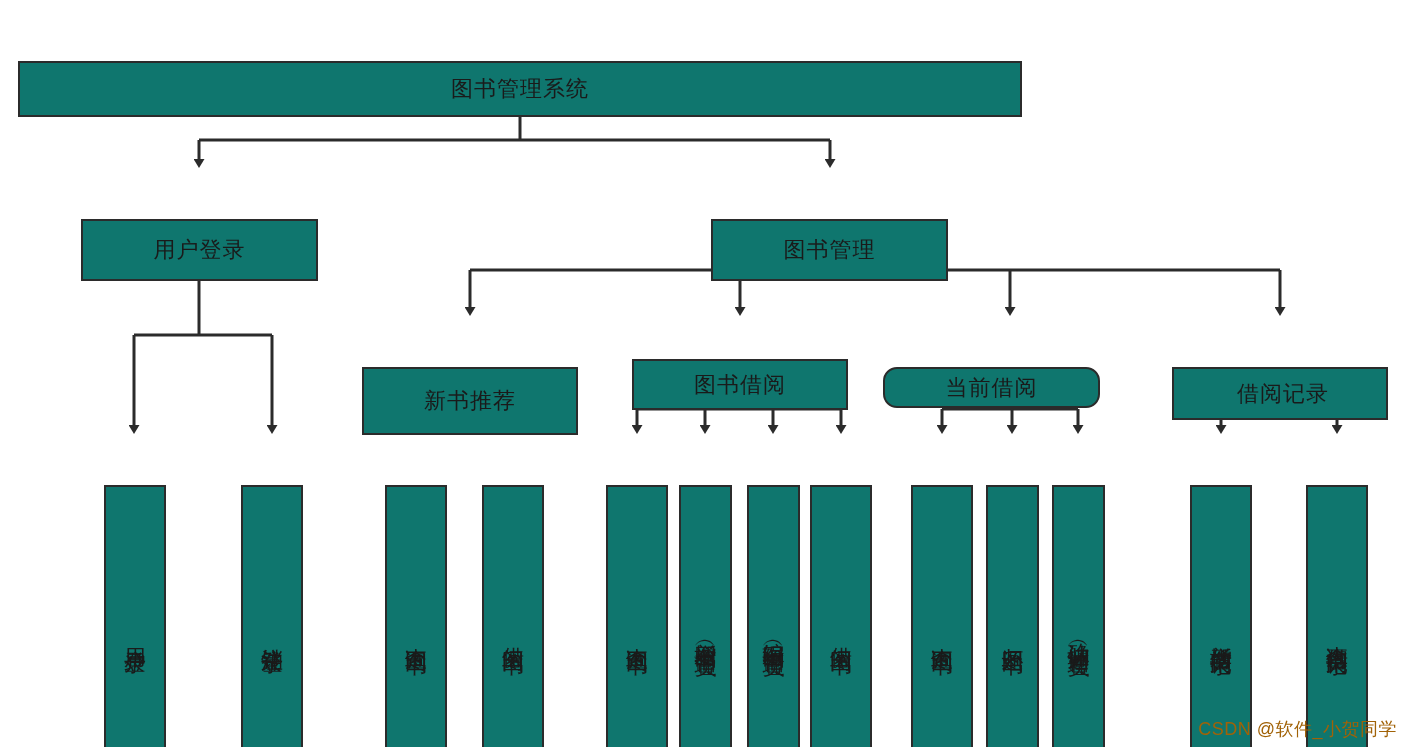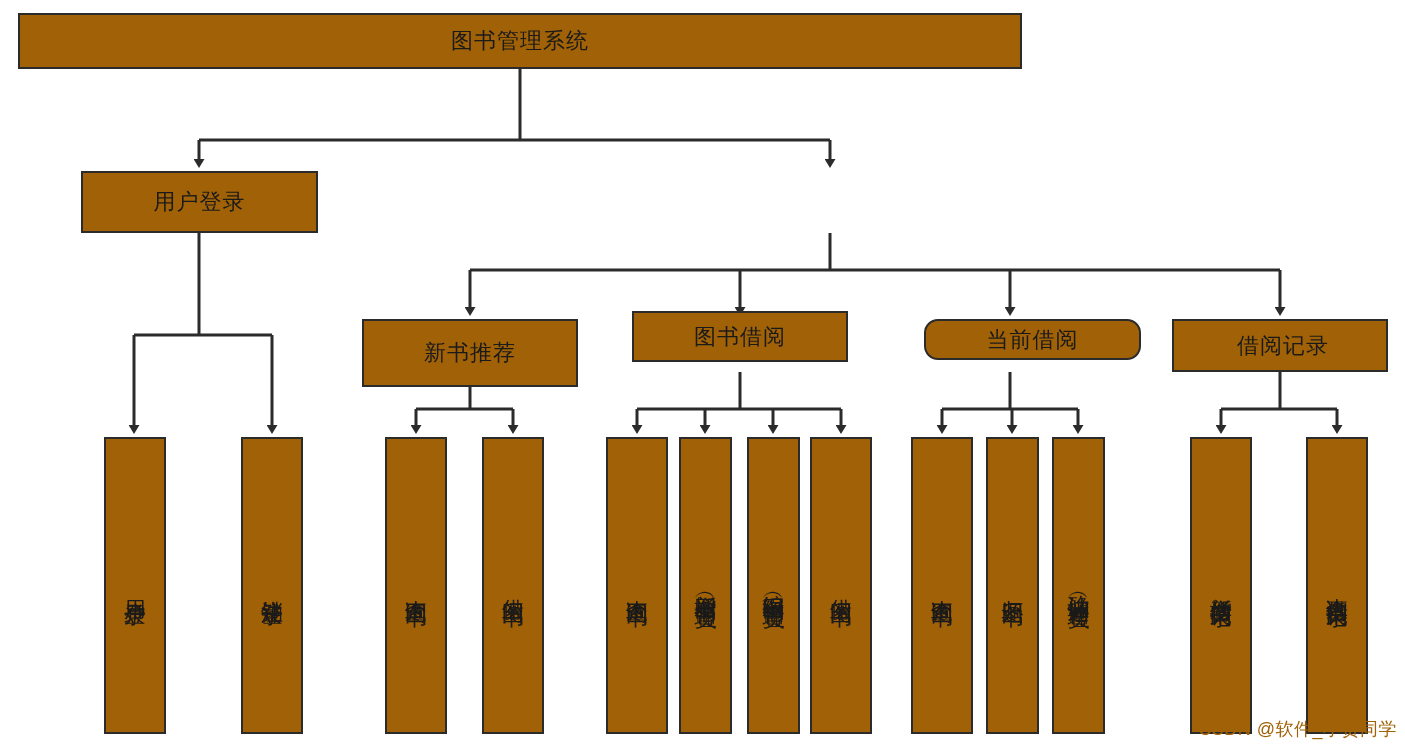--- a/index.html
+++ b/index.html
@@ -21,26 +21,27 @@
     position: absolute;
     left: 0;
     top: 0;
     width: 1405px;
     height: 747px;
     pointer-events: none;
   }
   .node {
     position: absolute;
     box-sizing: border-box;
-    background: #a16207;
+    background: #0f766e;
     border: 2px solid #2b2b2b;
     display: flex;
     align-items: center;
     justify-content: center;
     color: #1a1a1a;
+    margin-top: 48px;
   }
   .node.h {
     font-size: 22px;
     letter-spacing: 1px;
   }
   .node.v {
     writing-mode: vertical-rl;
     text-orientation: upright;
     font-size: 22px;
     letter-spacing: 2px;
@@ -118,30 +119,33 @@
   </svg>
 
   <div class="node h" style="left:18px; top:13px; width:1004px; height:56px;">
     <span>图书管理系统</span>
   </div>
 
   <div class="node h" style="left:81px; top:171px; width:237px; height:62px;">
     <span>用户登录</span>
   </div>
 
+  <div class="node h" style="left:711px; top:171px; width:237px; height:62px;">
+    <span>图书管理</span>
+  </div>
 
   <div class="node h" style="left:362px; top:319px; width:216px; height:68px;">
     <span>新书推荐</span>
   </div>
 
   <div class="node h" style="left:632px; top:311px; width:216px; height:51px;">
     <span>图书借阅</span>
   </div>
 
-  <div class="node h" style="left:924px; top:319px; width:217px; height:41px;border-radius:14px;">
+  <div class="node h" style="left:883px; top:319px; width:217px; height:41px;border-radius:14px;">
     <span>当前借阅</span>
   </div>
 
   <div class="node h" style="left:1172px; top:319px; width:216px; height:53px;padding-left:6px;">
     <span>借阅记录</span>
   </div>
 
   <div class="node v" style="left:104px; top:437px; width:62px; height:297px;">
     <span class="vtext">用户登录</span>
   </div>

